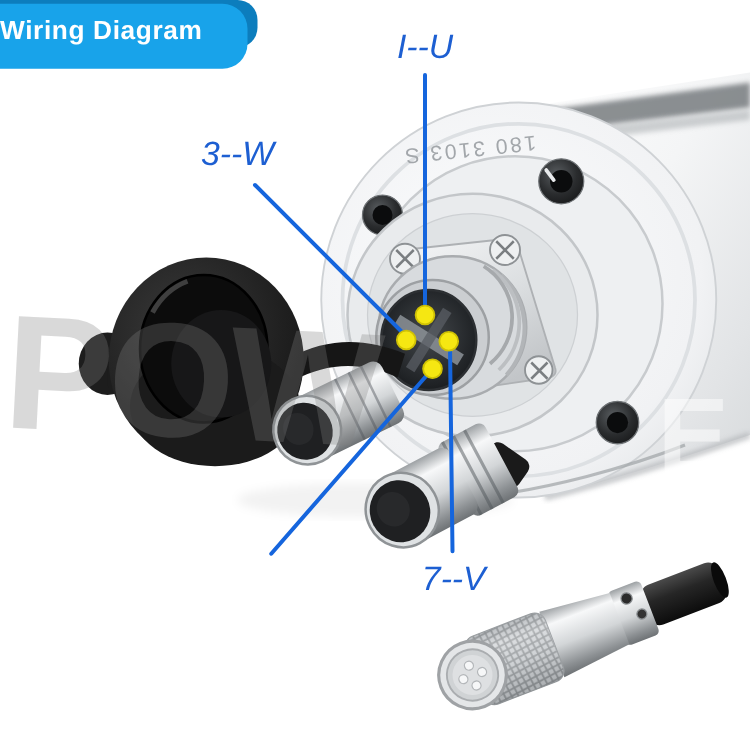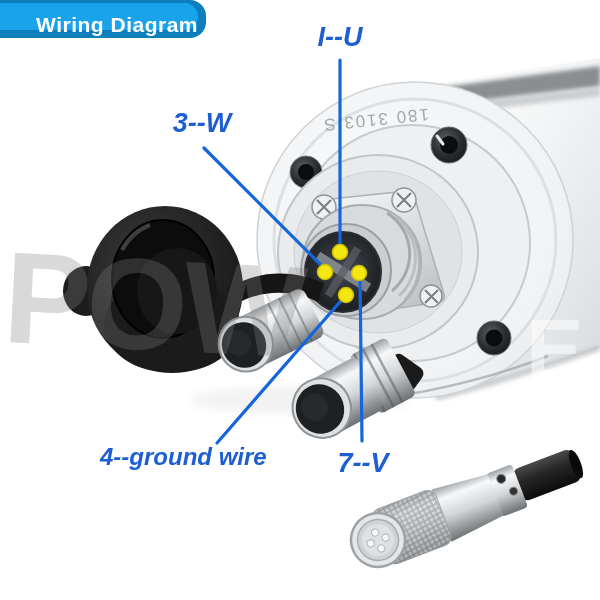--- a/index.html
+++ b/index.html
@@ -9,36 +9,36 @@
     font-family:"Liberation Sans", sans-serif;
   }
   .stage{position:absolute;inset:0;}
   
   .badge-back{
     position:absolute;left:0;top:0;width:206px;height:38px;
     background:var(--badge_fold);
     border-radius:0 16px 16px 0;
   }
   .badge{
-    position:absolute;left:0;top:3px;width:198px;height:27px;
+    position:absolute;left:0;top:3px;width:198px;height:52px;
     background:var(--badge_bg);
     border-radius:0 20px 20px 0;
     color:#ffffff;font-size:21px;font-weight:bold;
-    line-height:43px;text-align:right;
+    line-height:43px;text-align:left;
     letter-spacing:.5px;
   }
   
   .pin-label{
     position:absolute;color:var(--label_blue);
-    font-style:italic;font-weight:700;
+    font-style:italic;font-weight:400;
     font-size:27px;text-align:center;width:100px;
   }
   .pin-label.small{font-size:24px;text-align:left;width:220px;line-height:27px;}
   #lbl-1{left:290px;top:22px;}
-  #lbl-3{left:152px;top:108px;}
+  #lbl-3{left:140px;top:108px;}
   #lbl-2{left:313px;top:448px;}
   #lbl-4{left:100px;top:443px;}
   
   .wm-left{
     position:absolute;left:8px;top:222px;
     font-size:130px;font-weight:bold;letter-spacing:-4px;
     color:rgba(130,130,130,0.30);
     transform:rotate(3deg);transform-origin:left top;
     pointer-events:none;
   }
@@ -248,16 +248,15 @@
   <div class="wm-left">POW</div>
   <div class="wm-right">E</div>
 
   <div class="badge-back"></div>
   <div class="badge">Wiring Diagram</div>
 
   <div id="lbl-1" class="pin-label">I--U</div>
   <div id="lbl-3" class="pin-label">3--W</div>
   <div id="lbl-2" class="pin-label">7--V</div>
   <div id="lbl-4" class="pin-label small">
-    <div>4--ground wire</div>
   </div>
 
 </div>
 
 </body></html>

